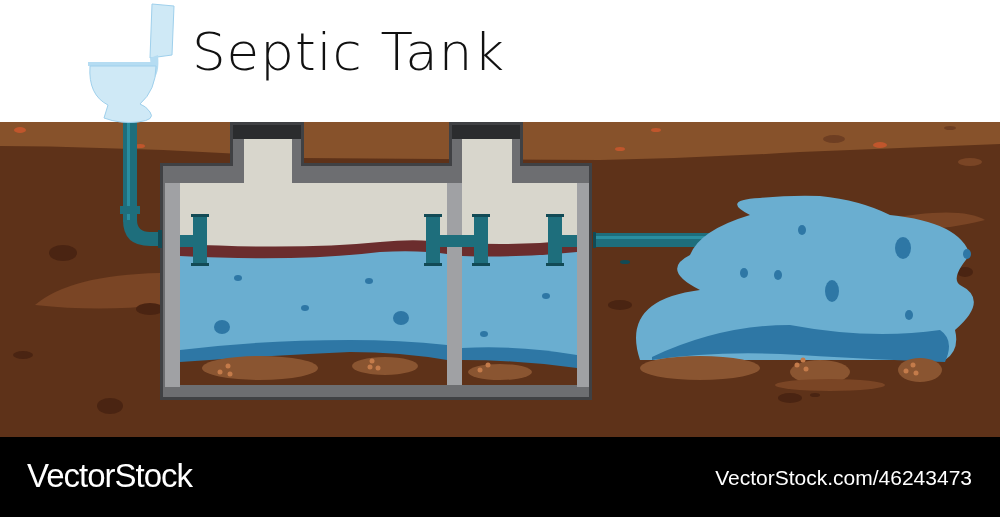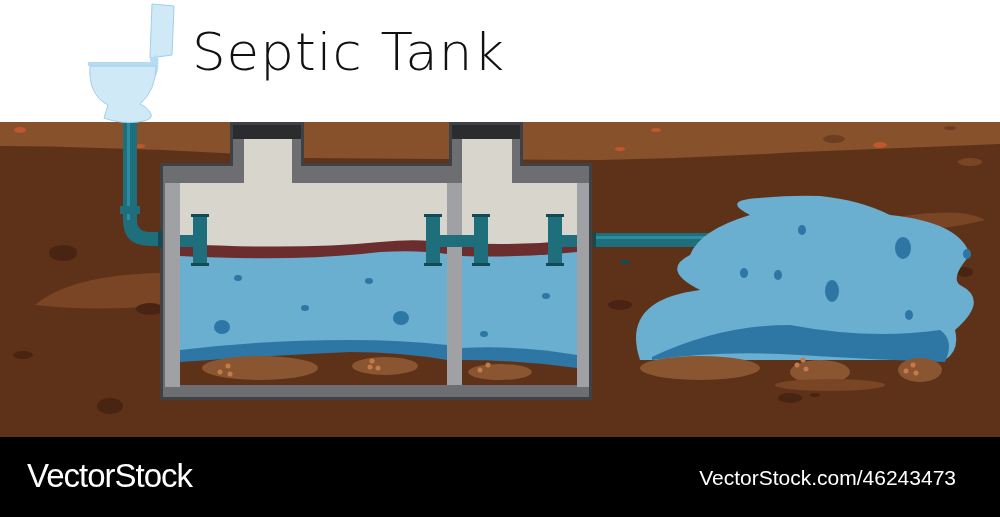--- a/index.html
+++ b/index.html
@@ -1,21 +1,21 @@
 <!DOCTYPE html>
 <html><head>
   <meta charset="utf-8">
   <style>
     html, body { margin:0; padding:0; }
     body { width:1000px; height:517px; overflow:hidden; background:#ffffff; position:relative; font-family:"DejaVu Sans", sans-serif; }
     .title { position:absolute; left:195px; top:22px; font-family:"DejaVu Sans", sans-serif; font-weight:200; font-size:52px; letter-spacing:1px; color:#111; transform:scaleX(1.02); -webkit-text-stroke:0; }
     .scene { position:absolute; left:0; top:0; width:1000px; height:440px; }
     .footer { position:absolute; left:0; top:437px; width:1000px; height:80px; background:#000; }
     .brand { position:absolute; left:27px; top:20px; color:#fff; font-family:"Liberation Sans", sans-serif; font-size:33px; letter-spacing:-1px;text-align:center; }
-    .url { position:absolute; right:44px; top:29px; color:#fff; font-family:"Liberation Sans", sans-serif; font-size:21px; }
+    .url { position:absolute; right:28px; top:29px; color:#fff; font-family:"Liberation Sans", sans-serif; font-size:21px; }
   </style>
 </head>
 <body>
 
 <div class="scene">
   <svg width="1000" height="440" viewBox="0 0 1000 440" xmlns="http://www.w3.org/2000/svg">
 
     <g>
       <rect x="0" y="122" width="1000" height="318" fill="#5e3219"></rect>
       <path d="M0 122 H1000 V144 Q900 148 800 152 Q700 158 600 160 L300 158 Q200 150 100 148 Q50 146 0 146 Z" fill="#87522b"></path>

